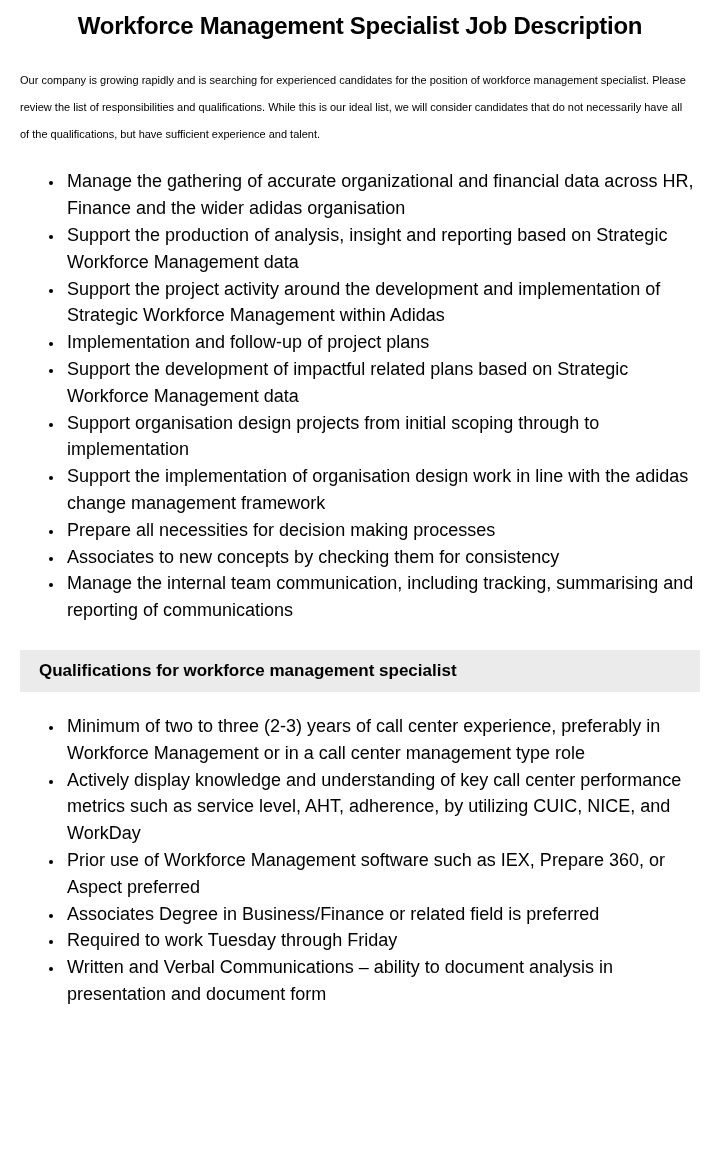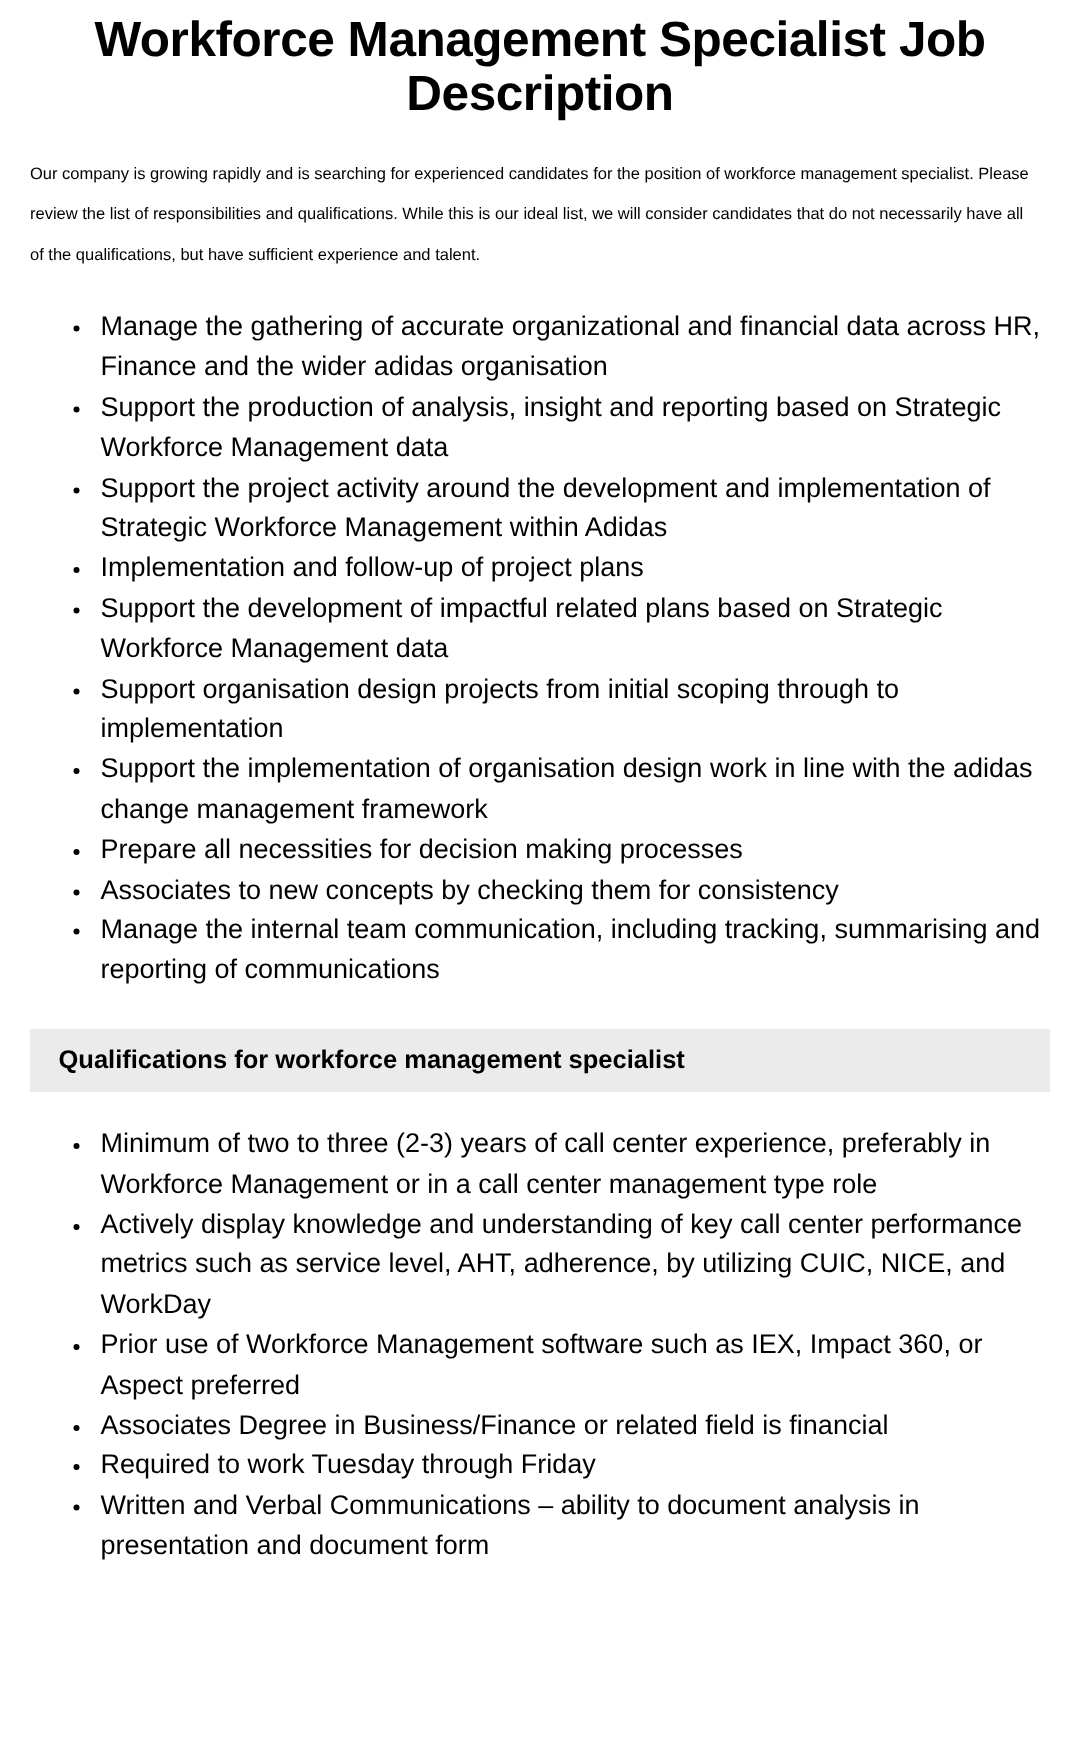--- a/index.html
+++ b/index.html
@@ -9,21 +9,21 @@
     color: #000000;
     font-family: "Liberation Sans", "DejaVu Sans", sans-serif;
   }
   .page {
     width: 720px;
     min-height: 1173px;
     padding: 6px 20px 30px 20px;
     background: #ffffff;
   }
   h1.doc-title {
-    font-size: 33px;
+    font-size: 24px;
     line-height: 36px;
     font-weight: 700;
     text-align: center;
     letter-spacing: -0.3px;
     padding: 0 38px;
     margin-top: 2px;
   }
   p.intro {
     margin-top: 23px;
     font-size: 11px;
@@ -74,20 +74,20 @@
       <li>Associates to new concepts by checking them for consistency</li>
       <li>Manage the internal team communication, including tracking, summarising and reporting of communications</li>
     </ul>
   </div>
 
   <div class="section">
     <div class="section-heading">Qualifications for workforce management specialist</div>
     <ul class="bullet-list">
       <li>Minimum of two to three (2-3) years of call center experience, preferably in Workforce Management or in a call center management type role</li>
       <li>Actively display knowledge and understanding of key call center performance metrics such as service level, AHT, adherence, by utilizing CUIC, NICE, and WorkDay</li>
-      <li>Prior use of Workforce Management software such as IEX, Impact 360, or Aspect preferred</li>
-      <li>Associates Degree in Business/Finance or related field is financial</li>
+      <li>Prior use of Workforce Management software such as IEX, Prepare 360, or Aspect preferred</li>
+      <li>Associates Degree in Business/Finance or related field is preferred</li>
       <li>Required to work Tuesday through Friday</li>
       <li>Written and Verbal Communications – ability to document analysis in presentation and document form</li>
     </ul>
   </div>
 
 </div>
 
 </body></html>

